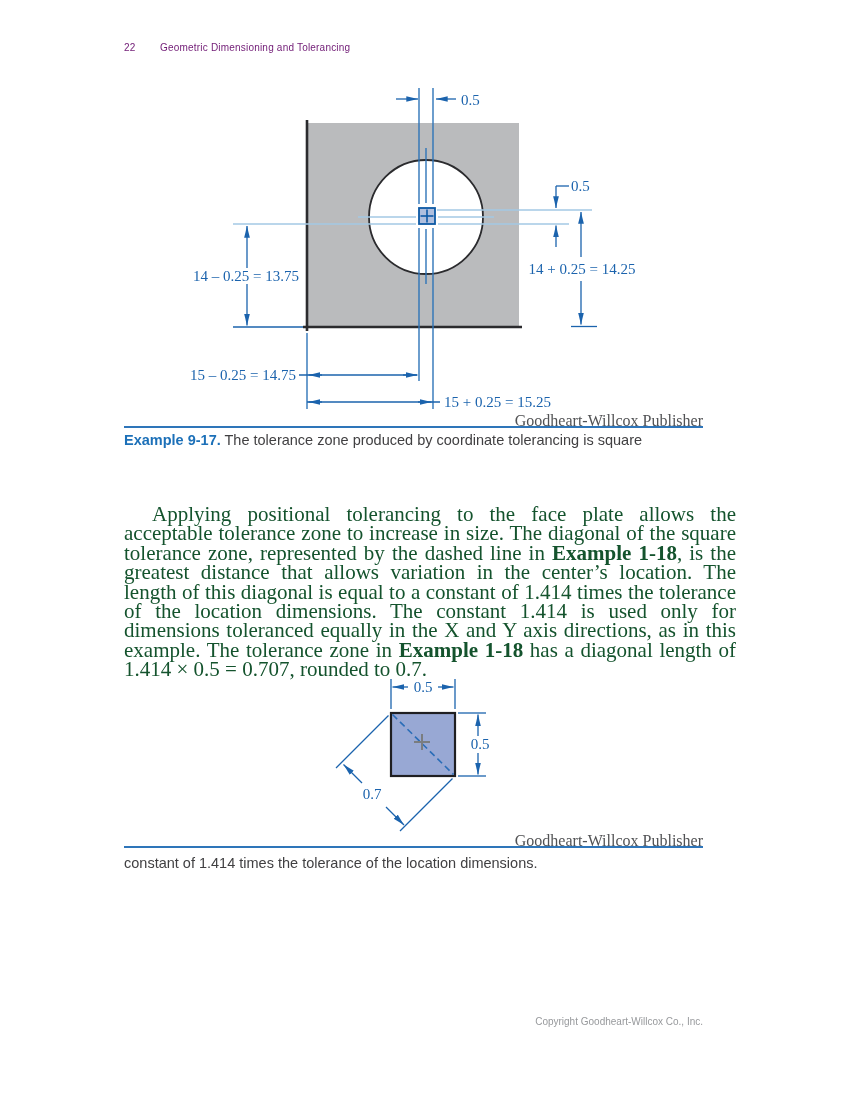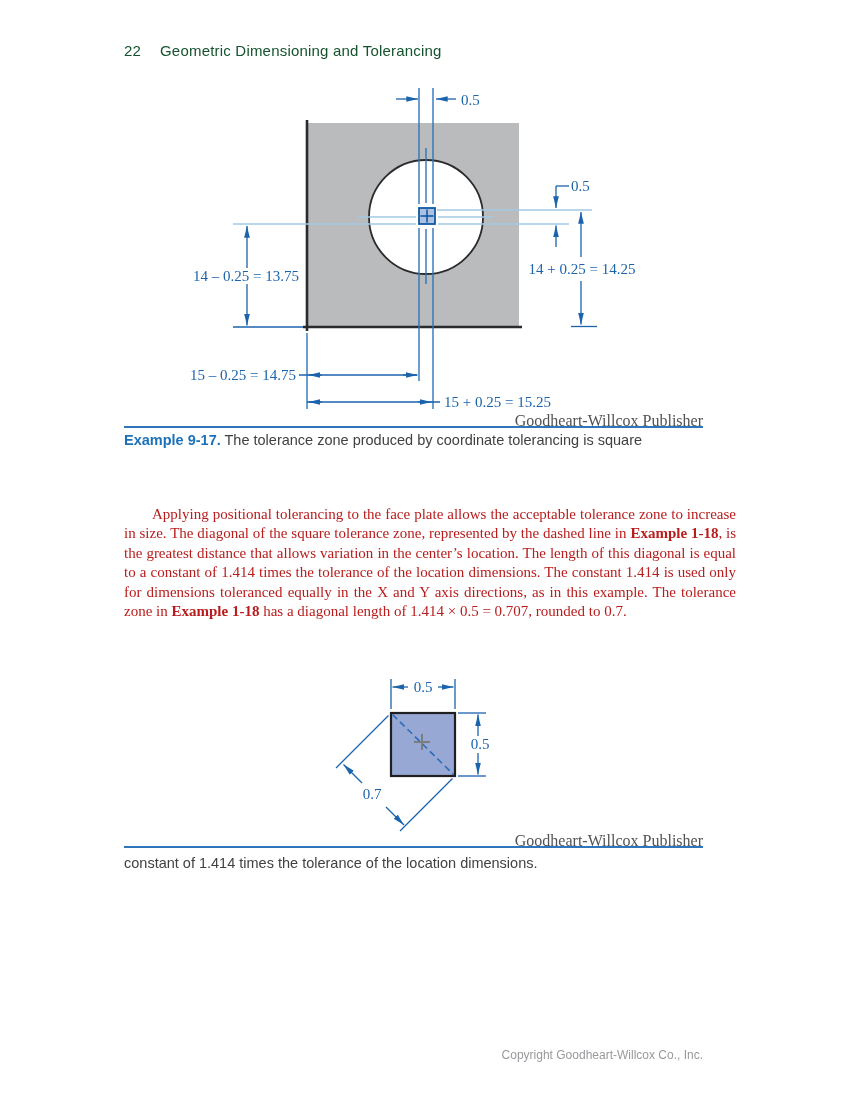--- a/index.html
+++ b/index.html
@@ -1,37 +1,37 @@
 <!DOCTYPE html>
 <html><head>
 <meta charset="utf-8">
 <style>
   html,body { margin:0; padding:0; background:#ffffff; }
   .page {
     position:relative; width:849px; height:1112px; background:#ffffff;
     font-family:"Liberation Sans", sans-serif; overflow:hidden;
   }
-  .header { position:absolute; top:42px; left:124px; font-size:15px; color:#14532d; letter-spacing:.2px; }
+  .header { position:absolute; top:42px; left:124px; font-size:10px; color:#701a75; letter-spacing:.2px; }
   .header .pagenum { display:inline-block; width:36px; }
   .fig-svg { position:absolute; }
   .credit {
     position:absolute; right:146px; text-align:right;
     font-family:"Liberation Serif", serif; 
     font-size:16px; color:#515254;
   }
   .rule { position:absolute; left:124px; width:579px; height:2px; background:#2e75b9; }
   .caption { position:absolute; left:124px; width:620px; font-size:14.5px; line-height:19.3px; color:#414042; }
   .cap-label { color:#1c70b8; font-weight:bold; }
   .body-para {
     position:absolute; left:124px; top:505px; width:612px;
-    font-family:"Liberation Serif", serif; font-size:15px; line-height:19.4px;
-    color:#b91c1c; text-align:justify; text-indent:28px;
+    font-family:"Liberation Serif", serif; font-size:21px; line-height:19.4px;
+    color:#14532d; text-align:justify; text-indent:28px;
   }
   .body-para b { font-weight:bold; }
-  .footer { position:absolute; right:146px; top:1048px; font-size:12px; color:#97999c; }
+  .footer { position:absolute; right:146px; top:1016px; font-size:10px; color:#97999c; }
   svg text { font-family:"Liberation Serif", serif; font-size:15px; fill:#1b63ad; }
   .dimline { stroke:#1b63ad; stroke-width:1.3; fill:none; }
   .liteline { stroke:#a3c8e5; stroke-width:1.5; fill:none; }
   .medline { stroke:#2e74b8; stroke-width:1.4; fill:none; }
 </style>
 </head>
 <body>
 
 <div class="page">
 

